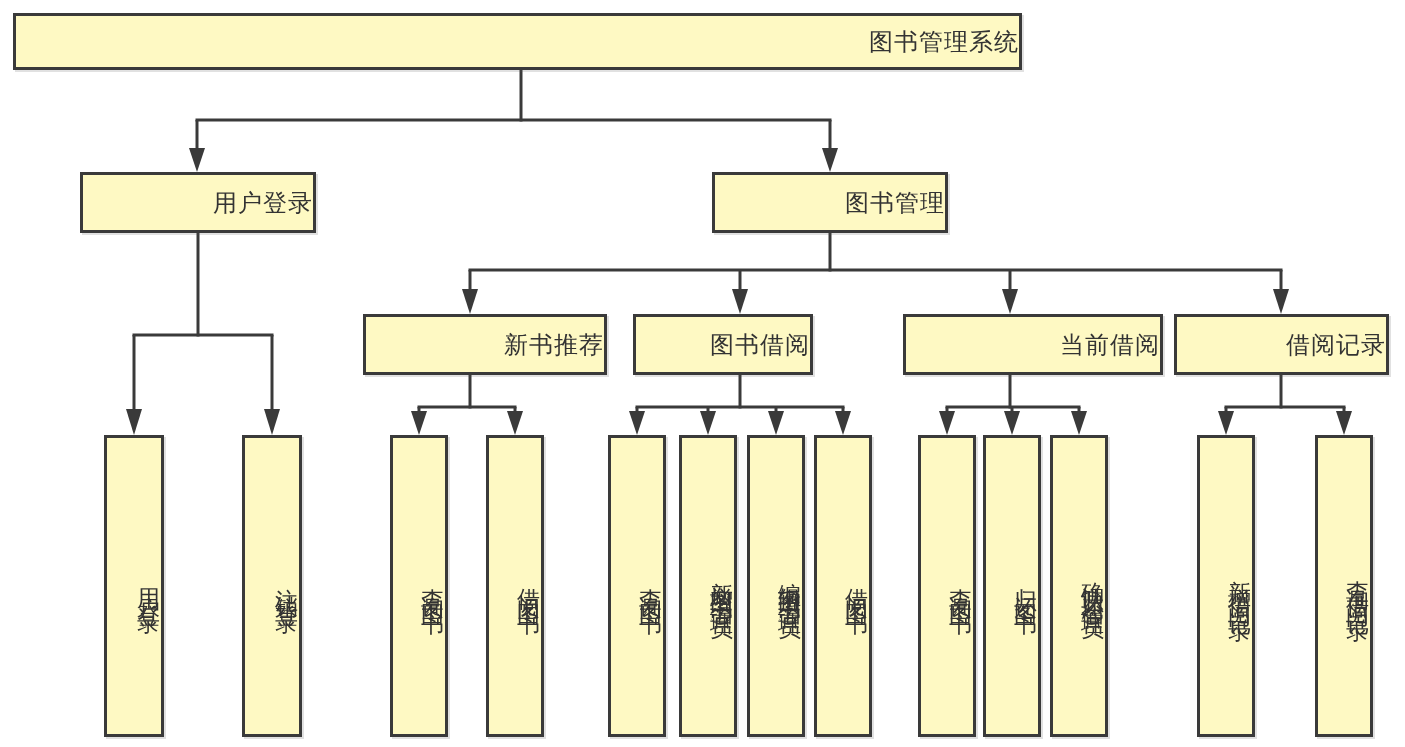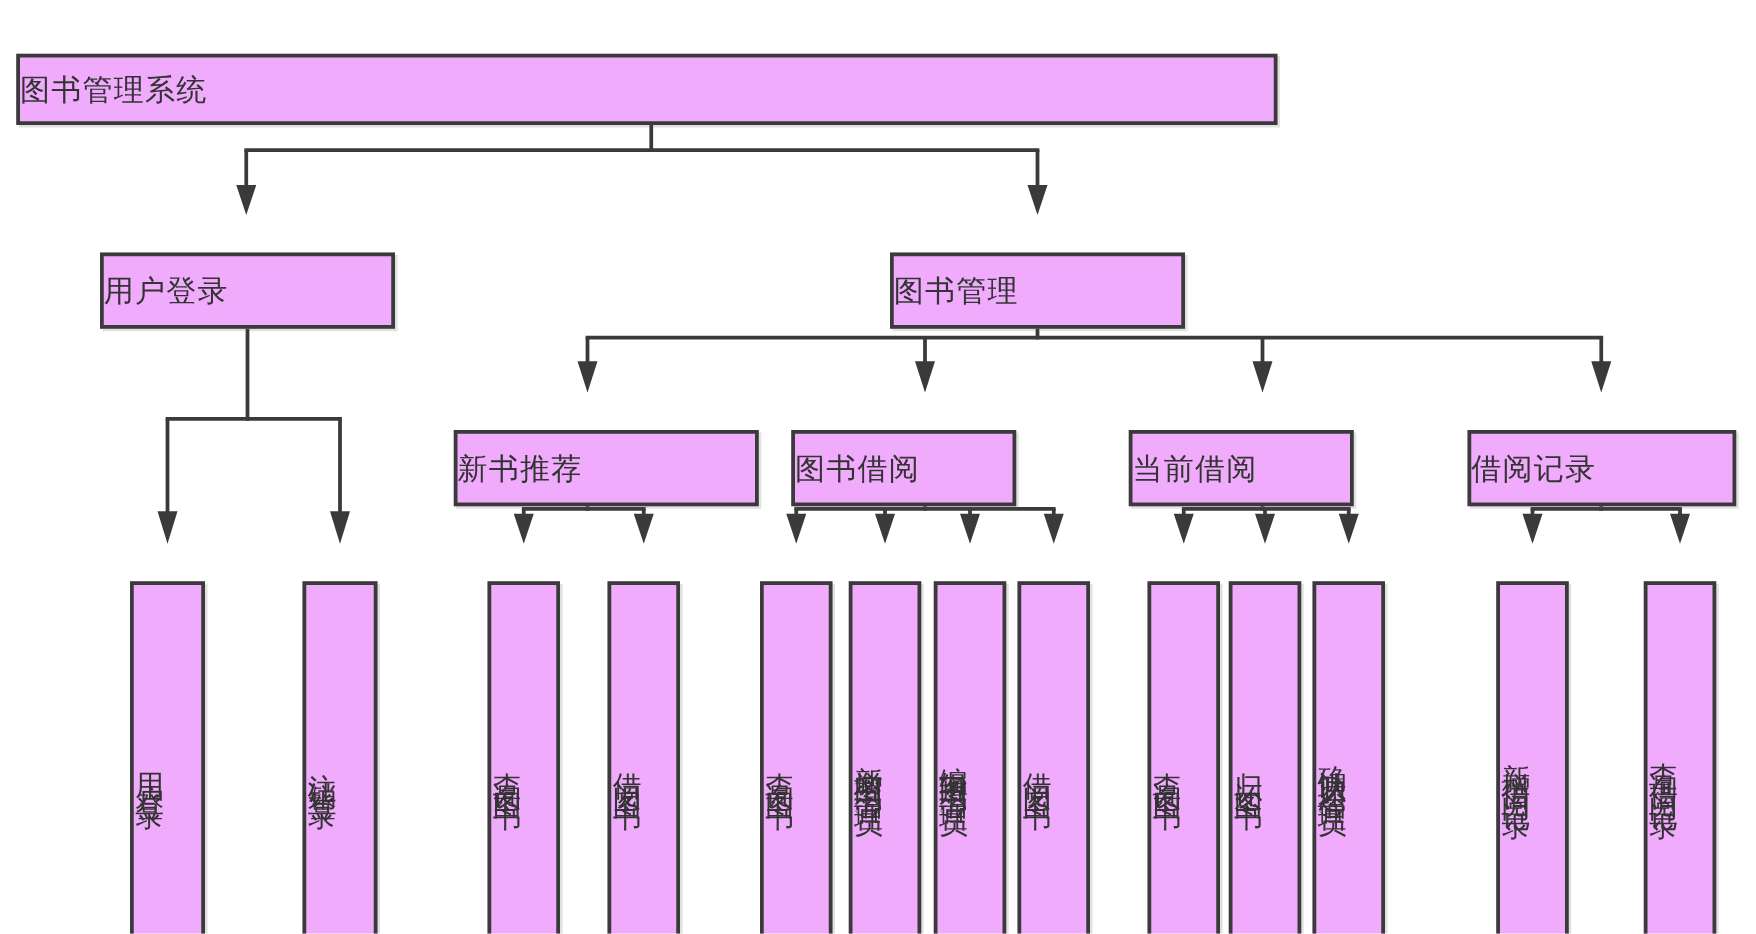--- a/index.html
+++ b/index.html
@@ -24,29 +24,28 @@
   .connectors line {
     stroke: var(--line, #3a3a3a);
     stroke-width: 3;
   }
   .connectors polygon {
     fill: var(--line, #3a3a3a);
   }
   .node {
     position: absolute;
     box-sizing: border-box;
-    background: #f0abfc;
+    background: #fef9c3;
     border: 3px solid var(--line, #3a3a3a);
     display: flex;
     align-items: center;
-    justify-content: flex-start;
+    justify-content: flex-end;
     color: var(--text, #333333);
     z-index: 2;
     box-shadow: 2px 2px 0 rgba(90, 90, 90, 0.18);
-    margin-top: 30px;
   }
   .h-label {
     font-size: 24px;
     letter-spacing: 1px;
     white-space: nowrap;
   }
   .leaf .v-label {
     writing-mode: vertical-rl;
     text-orientation: mixed;
     font-size: 23px;
@@ -149,21 +148,21 @@
   <div class="node" style="left:712px; top:172px; width:236px; height:61px;">
     <span class="h-label">图书管理</span>
   </div>
 
   <div class="node" style="left:363px; top:314px; width:244px; height:61px;">
     <span class="h-label">新书推荐</span>
   </div>
   <div class="node" style="left:633px; top:314px; width:180px; height:61px;">
     <span class="h-label">图书借阅</span>
   </div>
-  <div class="node" style="left:903px; top:314px; width:180px; height:61px;font-family:Liberation Serif, serif;">
+  <div class="node" style="left:903px; top:314px; width:260px; height:61px;font-family:Liberation Serif, serif;">
     <span class="h-label">当前借阅</span>
   </div>
   <div class="node" style="left:1174px; top:314px; width:215px; height:61px;">
     <span class="h-label">借阅记录</span>
   </div>
 
   <div class="node leaf" style="left:104px; top:435px; width:60px; height:302px;">
     <span class="v-label">用户登录</span>
   </div>
   <div class="node leaf" style="left:242px; top:435px; width:60px; height:302px;">

